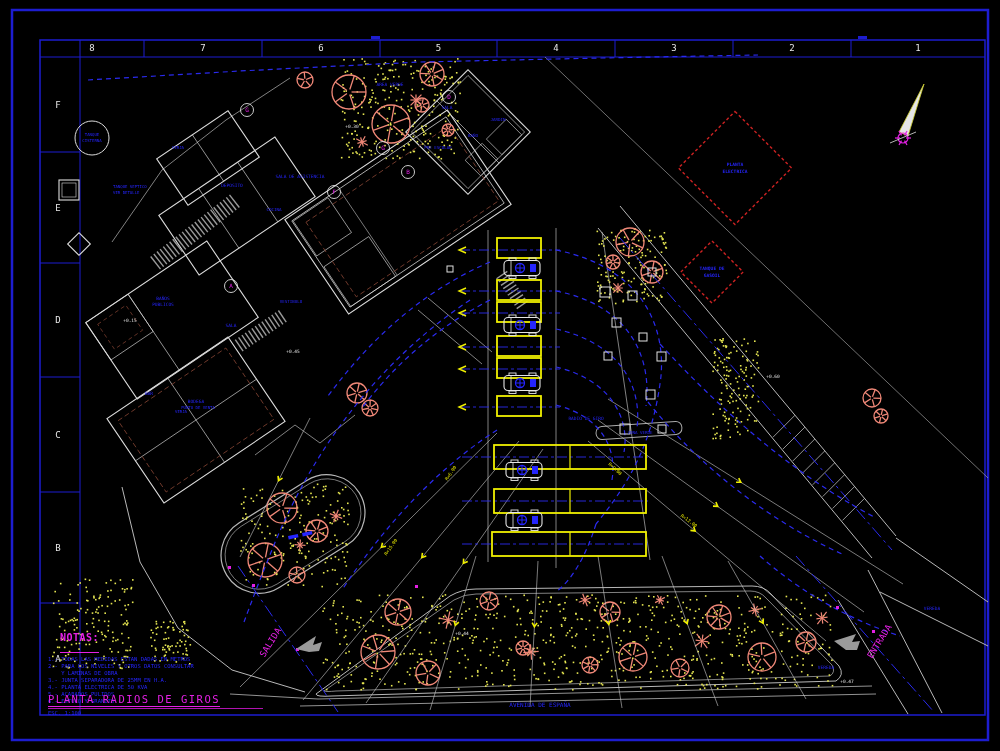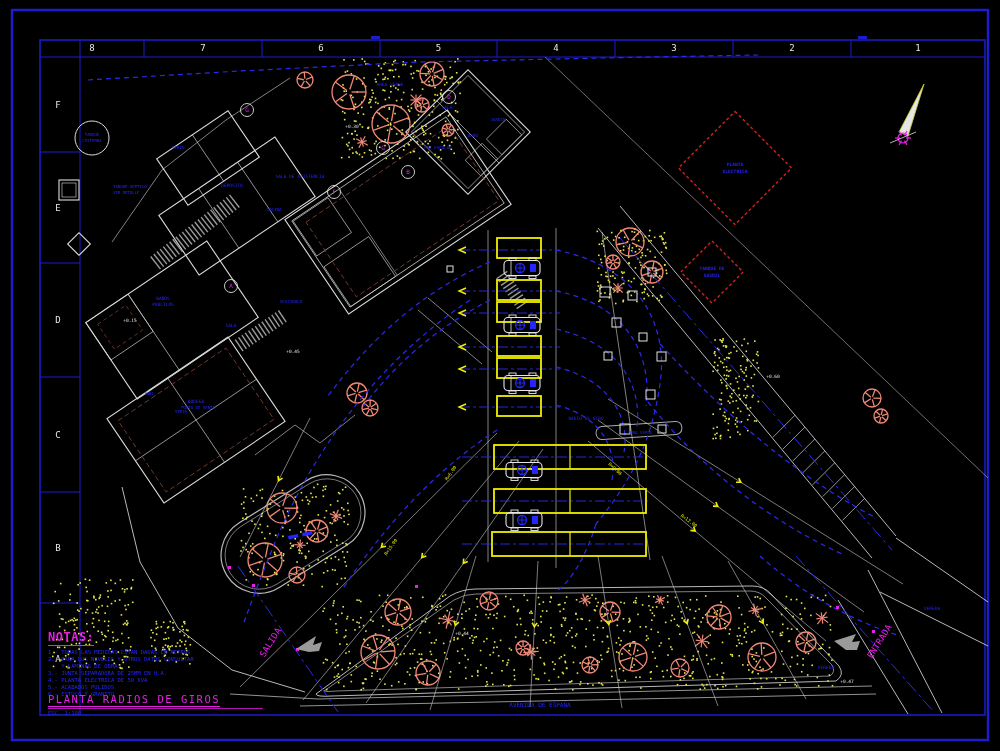--- a/index.html
+++ b/index.html
@@ -1,22 +1,22 @@
 <!DOCTYPE html>
 <html><head>
 <meta charset="utf-8">
 <style>
   html,body{margin:0;padding:0;background:#000;width:1000px;height:751px;overflow:hidden;}
   .stage{position:relative;width:1000px;height:751px;background:#000;
          font-family:"DejaVu Sans Mono","Liberation Mono",monospace;}
   svg text{font-family:"DejaVu Sans Mono","Liberation Mono",monospace;}
   .overlay{position:absolute;left:0;top:0;width:1000px;height:751px;pointer-events:none;}
   .notes-block{position:absolute;left:48px;top:626px;width:230px;}
-  .notes-header{color:#e520e5;font-size:12px;font-weight:bold;letter-spacing:.5px;
-                border-bottom:1px solid #e520e5;display:inline-block;padding-bottom:1px;}
+  .notes-header{color:#e520e5;font-size:10px;font-weight:bold;letter-spacing:.5px;
+                border-bottom:1px solid #e520e5;display:inline-block;padding-bottom:9px;margin-left:12px;}
   .notes-lines{margin-top:3px;color:#2525ff;font-size:5.5px;line-height:7px;white-space:pre;}
   .title-block{position:absolute;left:48px;top:688px;}
   .main-title{color:#e520e5;font-size:10.5px;font-weight:normal;letter-spacing:1.5px;
               border-bottom:1.5px solid #e520e5;padding-bottom:1px;display:inline-block;}
   .title-rule{height:1px;background:#b013b0;margin-top:1px;width:215px;}
   .scale-text{color:#2525ff;font-size:5.5px;margin-top:1px;}
 </style>
 </head>
 <body>
 

